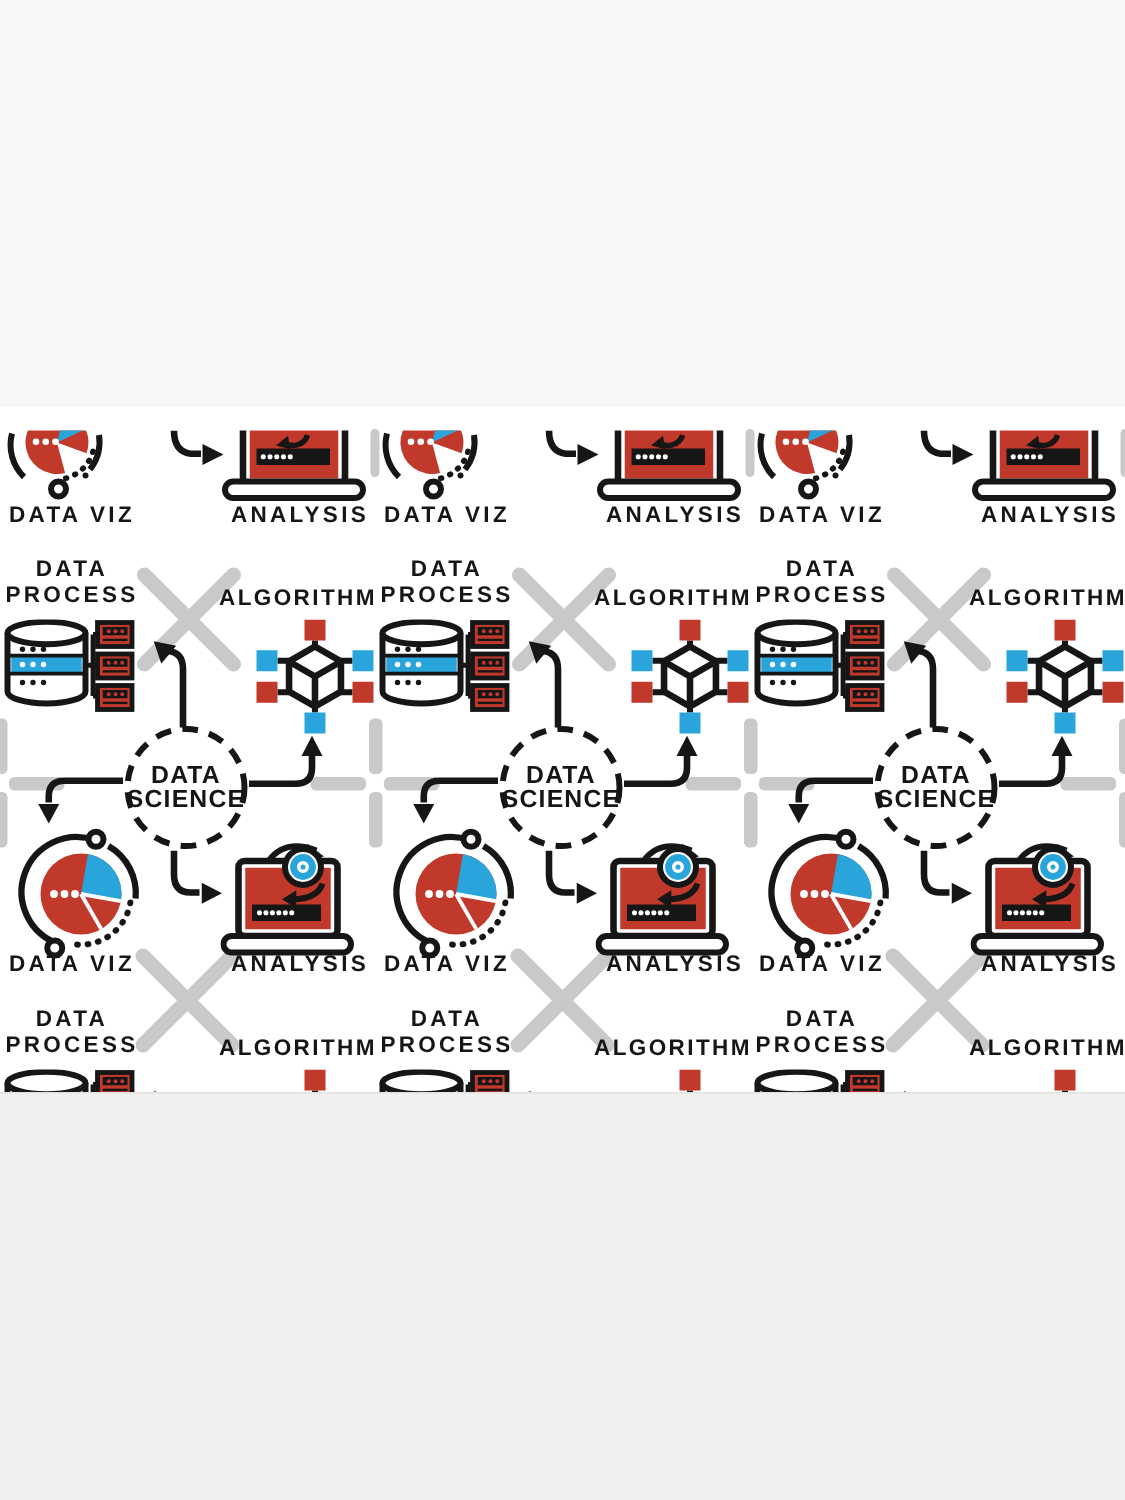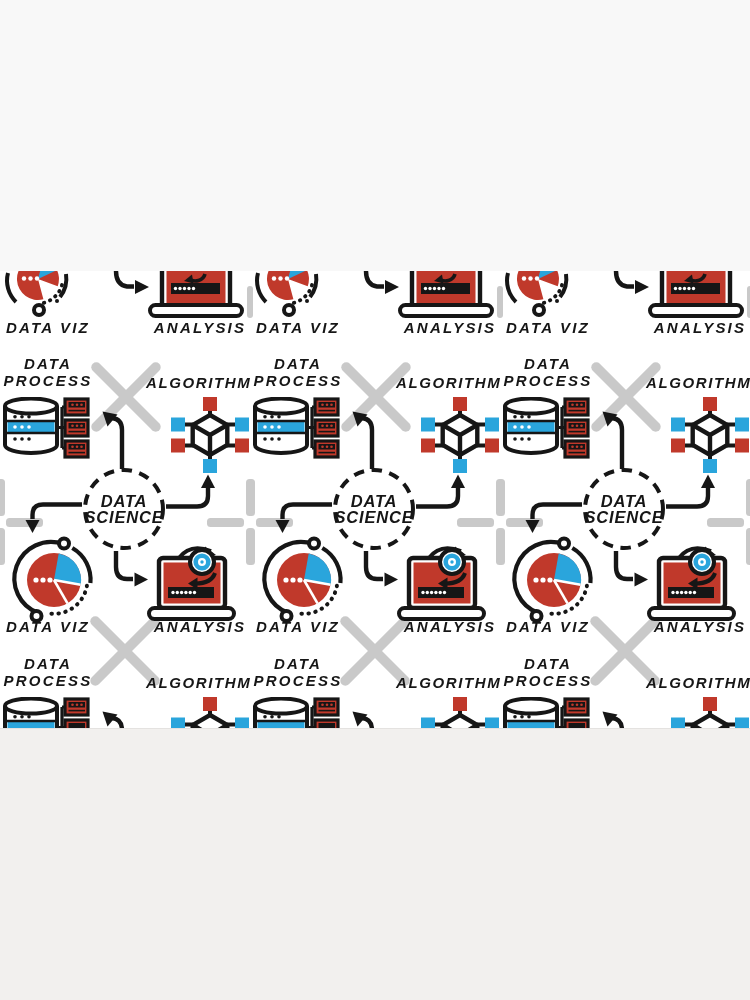--- a/index.html
+++ b/index.html
@@ -15,21 +15,21 @@
   }
   .band-bottom{
     position:absolute;left:0;top:728px;width:750px;height:272px;
     background:var(--band-bottom,#f2f0ee);
     border-top:1px solid #e4e2e0;
   }
   .strip{
     position:absolute;left:0;top:271px;width:750px;height:457px;
     background:var(--pattern-bg,#fff);overflow:hidden;
   }
-  .tile{position:absolute;top:0;width:250px;height:457px;font-style:italic;}
+  .tile{position:absolute;top:16px;width:250px;height:457px;}
   .ic{position:absolute;display:block;}
 
   
   .sk{stroke:var(--ink);} .sb{stroke:var(--blue);}
   .fr{fill:var(--red);} .fb{fill:var(--blue);} .fk{fill:var(--ink);}
   .fw{fill:#fff;} .nf{fill:none;}
 
   
   .lbl{
     position:absolute;text-align:center;color:var(--ink);

